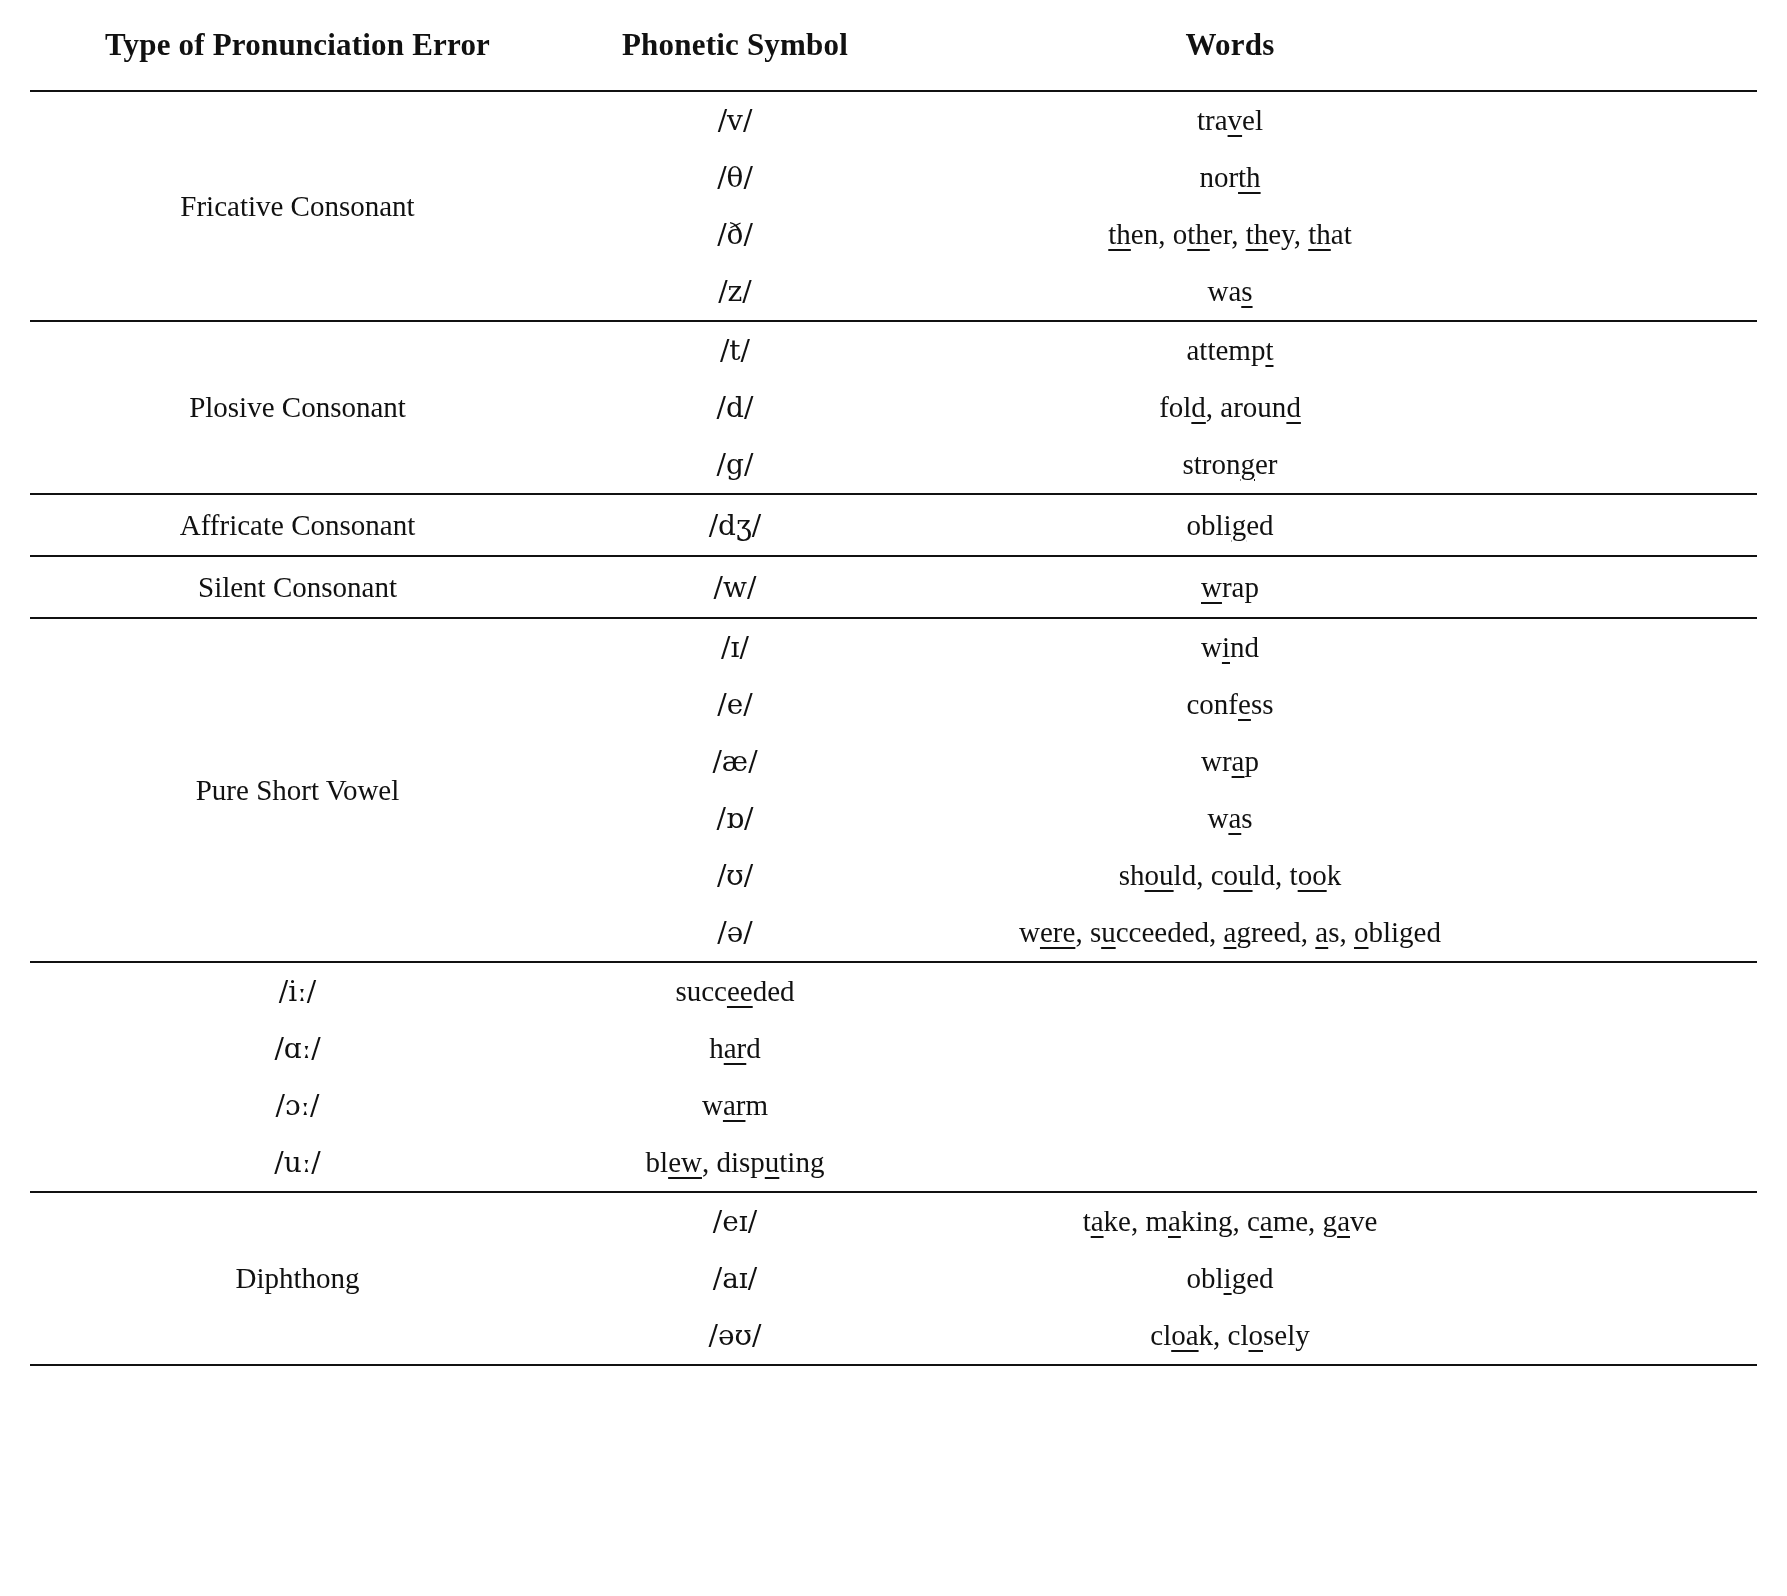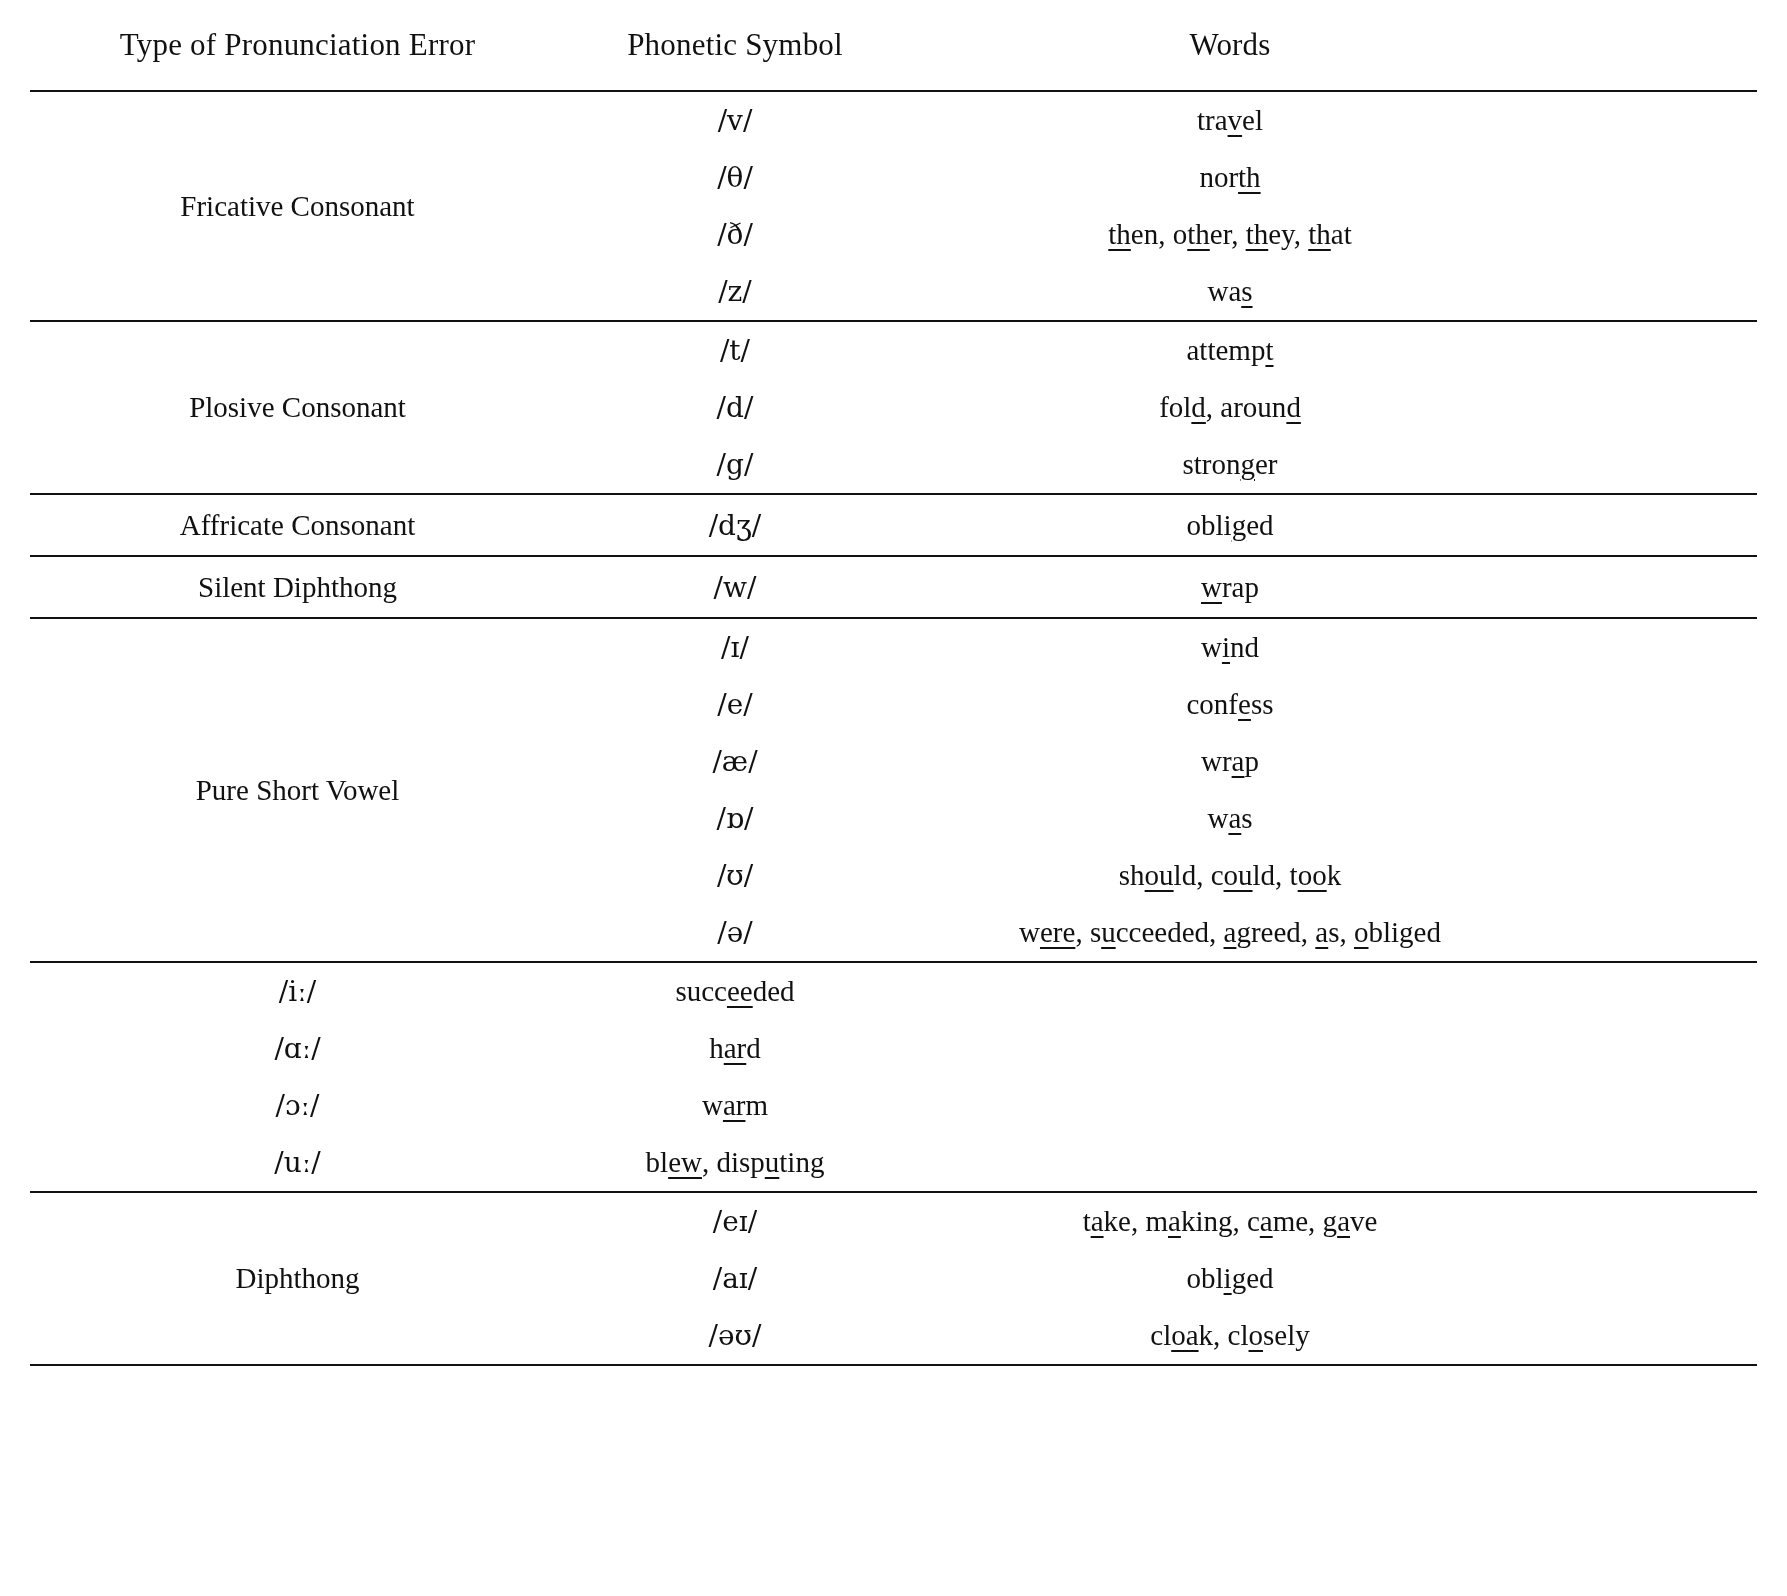--- a/index.html
+++ b/index.html
@@ -23,21 +23,21 @@
   .header-row, .group {
     display: grid;
     grid-template-columns: 535px 340px 650px 1fr;
   }
   .header-row {
     height: 90px;
     align-items: center;
   }
   .header-row .cell {
     text-align: center;
-    font-weight: normal;
+    font-weight: bold;
     font-size: 31px;
     letter-spacing: 0.2px;
   }
   #groups {
     border-bottom: 2px solid #111111;
   }
   .group {
     border-top: 2px solid #111111;
   }
   .col-type {
@@ -119,21 +119,21 @@
           <div class="col-type">Affricate Consonant</div>
           <div class="subcol">
             <div class="subrow symbol">/dʒ/</div>
           </div>
           <div class="subcol">
             <div class="subrow words">obli<u>g</u>ed</div>
           </div>
           <div></div>
         </div>
         <div class="group single">
-          <div class="col-type">Silent Diphthong</div>
+          <div class="col-type">Silent Consonant</div>
           <div class="subcol">
             <div class="subrow symbol">/w/</div>
           </div>
           <div class="subcol">
             <div class="subrow words"><u>w</u>rap</div>
           </div>
           <div></div>
         </div>
         <div class="group">
           <div class="col-type">Pure Short Vowel</div>

